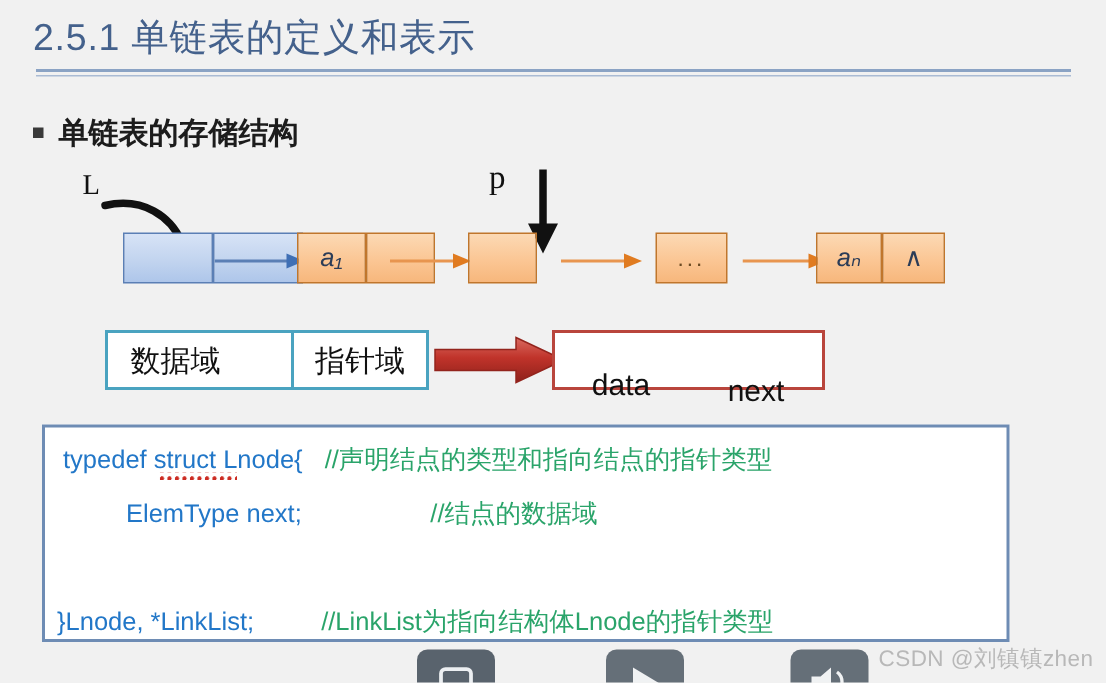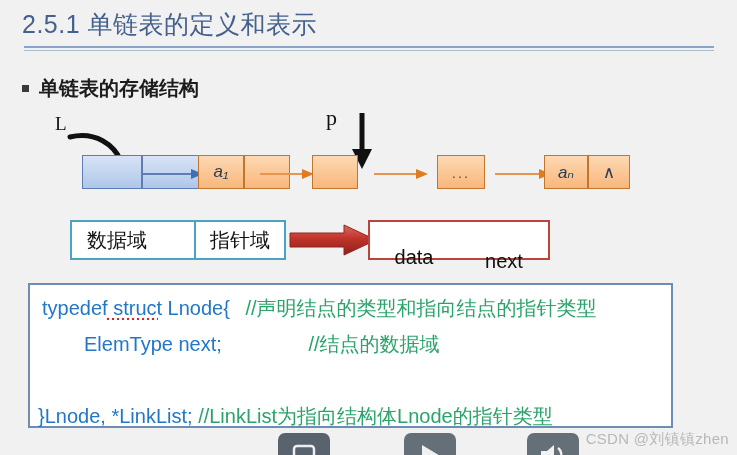--- a/index.html
+++ b/index.html
@@ -68,21 +68,21 @@
   }
   .fbox.teal .fcell+.fcell{border-left:2px solid #4aa3c0;margin-left:32px;}
   .fbox.red .fcell+.fcell{border-left:2px solid #b9453c;margin-top:39px;}
 
   
   .codebox{
     position:absolute;left:28px;top:283px;width:645px;height:145px;
     box-sizing:border-box;
     border:2px solid #6e8cb4;background:#ffffff;
   }
-  .codeline{position:absolute;white-space:nowrap;font-size:20px;text-align:center;}
+  .codeline{position:absolute;white-space:nowrap;font-size:17px;text-align:center;}
   .kw{color:#2277c8;}
   .cm{color:#2aa46a;}
   .squig{
     position:absolute;height:5px;width:52px;
     background:
       radial-gradient(circle at 2px 4px, #cc2b22 1.3px, transparent 1.6px) 0 0/5px 5px repeat-x;
   }
 
   
   .watermark{
@@ -201,21 +201,21 @@
     <div class="squig" style="left:76px;top:30px;"></div>
 
     <div class="codeline" style="left:54px;top:46px;">
       <span class="kw">ElemType          next;</span>
       <span class="cm" style="margin-left:81px;">//结点的数据域</span>
     </div>
 
 
     <div class="codeline" style="left:8px;top:118px;">
       <span class="kw">}Lnode, *LinkList;</span>
-      <span class="cm" style="">//LinkList为指向结构体Lnode的指针类型</span>
+      <span class="cm" style="margin-left:40px;">//LinkList为指向结构体Lnode的指针类型</span>
     </div>
   </div>
 
   <div class="watermark">CSDN @刘镇镇zhen</div>
 
   <div class="playerbar">
     <div class="picon dark" style="left:278px;">
       <svg width="52" height="28" style="display:block;">
         <rect x="16" y="13" width="20" height="14" rx="3" fill="none" stroke="#eceff2" stroke-width="2.5"></rect>
       </svg>

